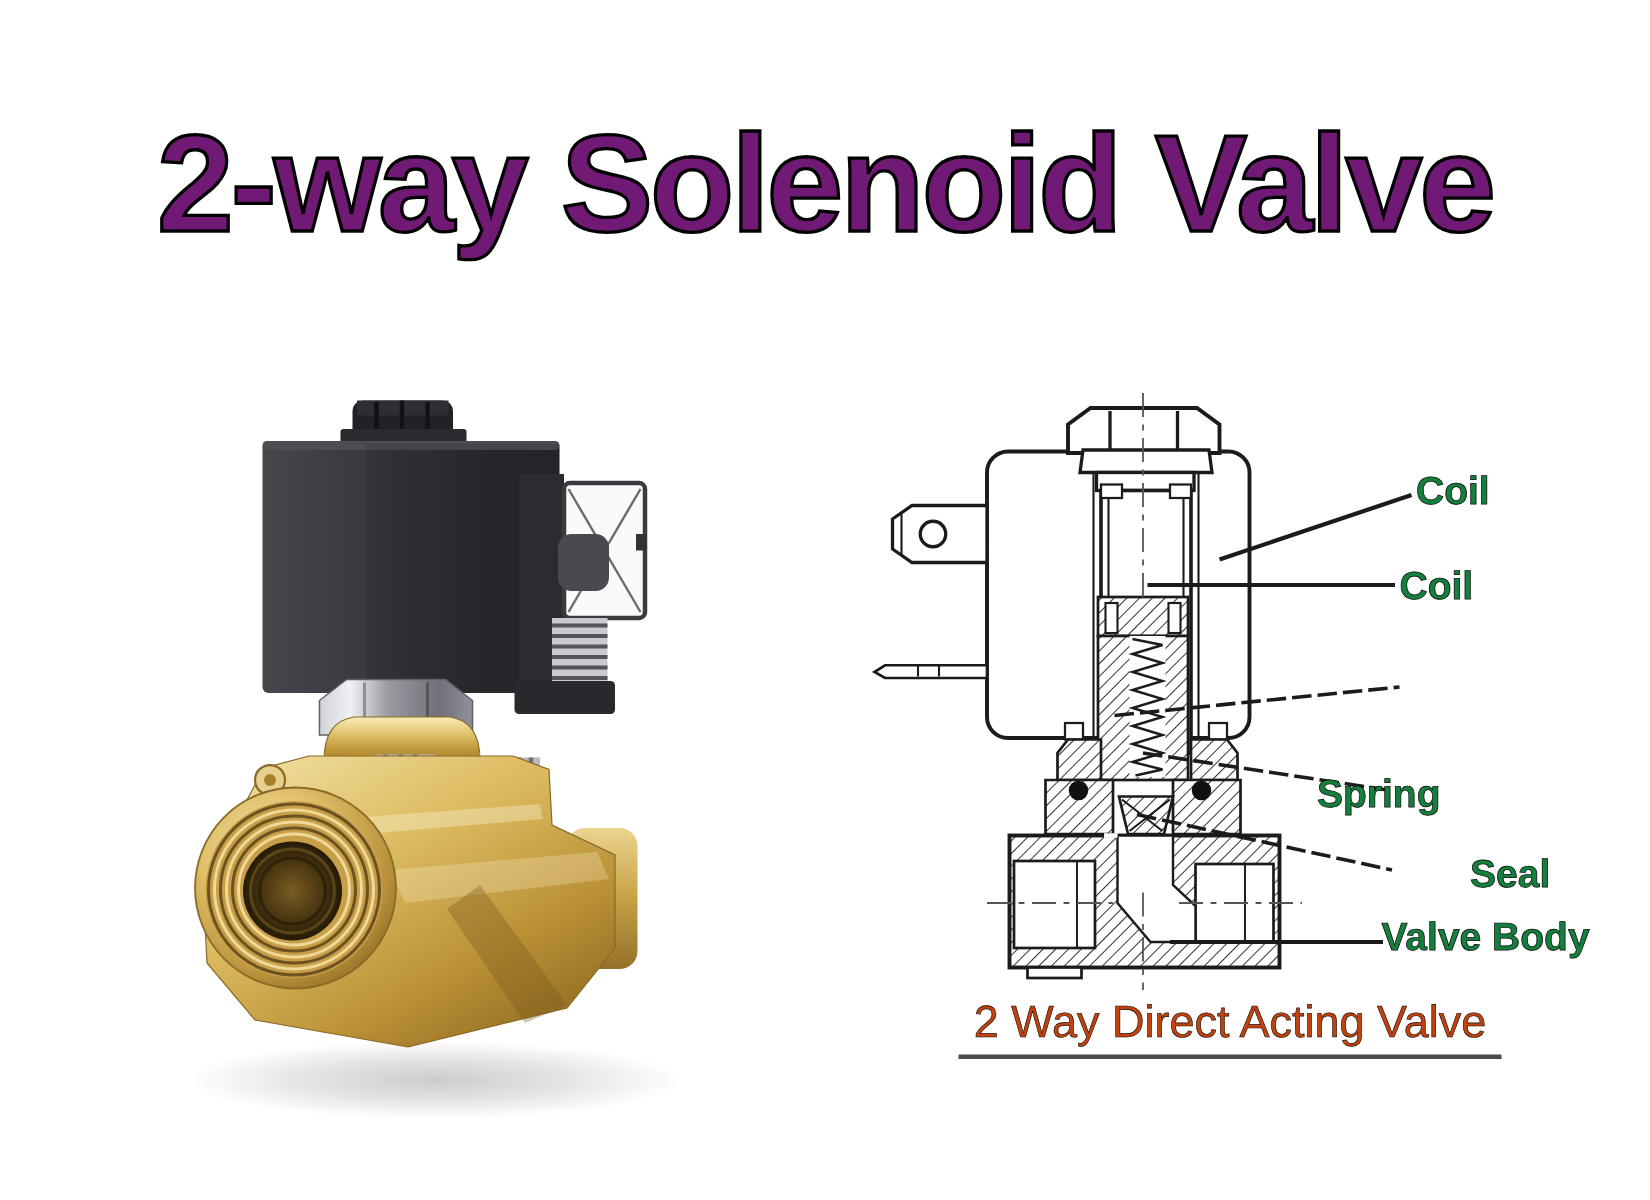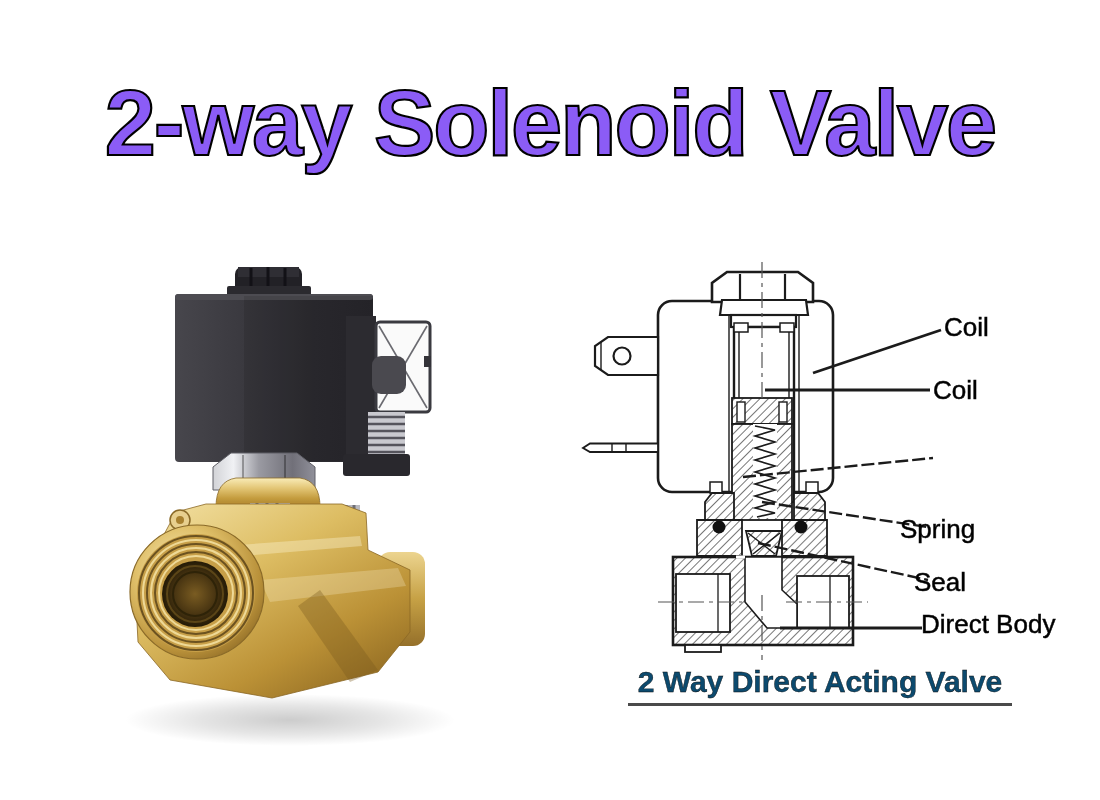--- a/index.html
+++ b/index.html
@@ -1,32 +1,32 @@
 <!DOCTYPE html>
 <html><head>
 <meta charset="utf-8">
 <style>
   html,body{margin:0;padding:0;background:#fff;}
   .page{position:relative;width:1100px;height:800px;background:#ffffff;overflow:hidden;
         font-family:"Liberation Sans","DejaVu Sans",sans-serif;}
   .title{position:absolute;top:22px;left:0;width:100%;text-align:center;
-         font-size:92px;font-weight:900;letter-spacing:-2px;line-height:0.85;color:#8b5cf6;
+         font-size:92px;font-weight:900;letter-spacing:-2px;line-height:0.85;color:#701a75;
          -webkit-text-stroke:2.2px #000;}
   .photo-svg{position:absolute;left:110px;top:250px;}
   .schematic-svg{position:absolute;left:560px;top:250px;}
-  .dlabel{position:absolute;font-size:26px;font-weight:normal;color:#000000;
+  .dlabel{position:absolute;font-size:26px;font-weight:bold;color:#15803d;
           -webkit-text-stroke:0.5px #0a0a0a;white-space:nowrap;z-index:5;}
   .lbl-coil{left:944px;top:312px;}
   .lbl-core{left:933px;top:375px;}
   .lbl-armature{left:942px;top:445px;}
-  .lbl-spring{left:900px;top:514px;}
-  .lbl-seal{left:914px;top:567px;}
+  .lbl-spring{left:878px;top:514px;}
+  .lbl-seal{left:980px;top:567px;}
   .lbl-valve-body{left:921px;top:609px;}
   .caption{position:absolute;left:570px;top:665px;width:500px;text-align:center;z-index:5;}
-  .caption span{display:inline-block;font-size:30px;font-weight:bold;color:#0c4a6e;
+  .caption span{display:inline-block;font-size:30px;font-weight:normal;color:#c2410c;
                 -webkit-text-stroke:0.4px #0a0a0a;
                 border-bottom:3px solid #4a4a4a;padding:0 10px 4px 10px;}
 </style>
 </head>
 <body>
 
 <div class="page">
 
   <h1 class="title"><span>2-way Solenoid Valve</span><br></h1>
 
@@ -249,17 +249,17 @@
         <line x1="198" y1="293" x2="368" y2="330" stroke-dasharray="13 4" stroke-width="2.4"></line>
         <line x1="220" y1="378" x2="362" y2="378"></line>
       </g>
     </g>
   </svg>
 
   <div class="dlabel lbl-coil">Coil</div>
   <div class="dlabel lbl-core">Coil</div>
   <div class="dlabel lbl-spring">Spring</div>
   <div class="dlabel lbl-seal">Seal</div>
-  <div class="dlabel lbl-valve-body">Direct Body</div>
+  <div class="dlabel lbl-valve-body">Valve Body</div>
 
   <div class="caption"><span>2 Way Direct Acting Valve</span></div>
 
 </div>
 
 </body></html>

